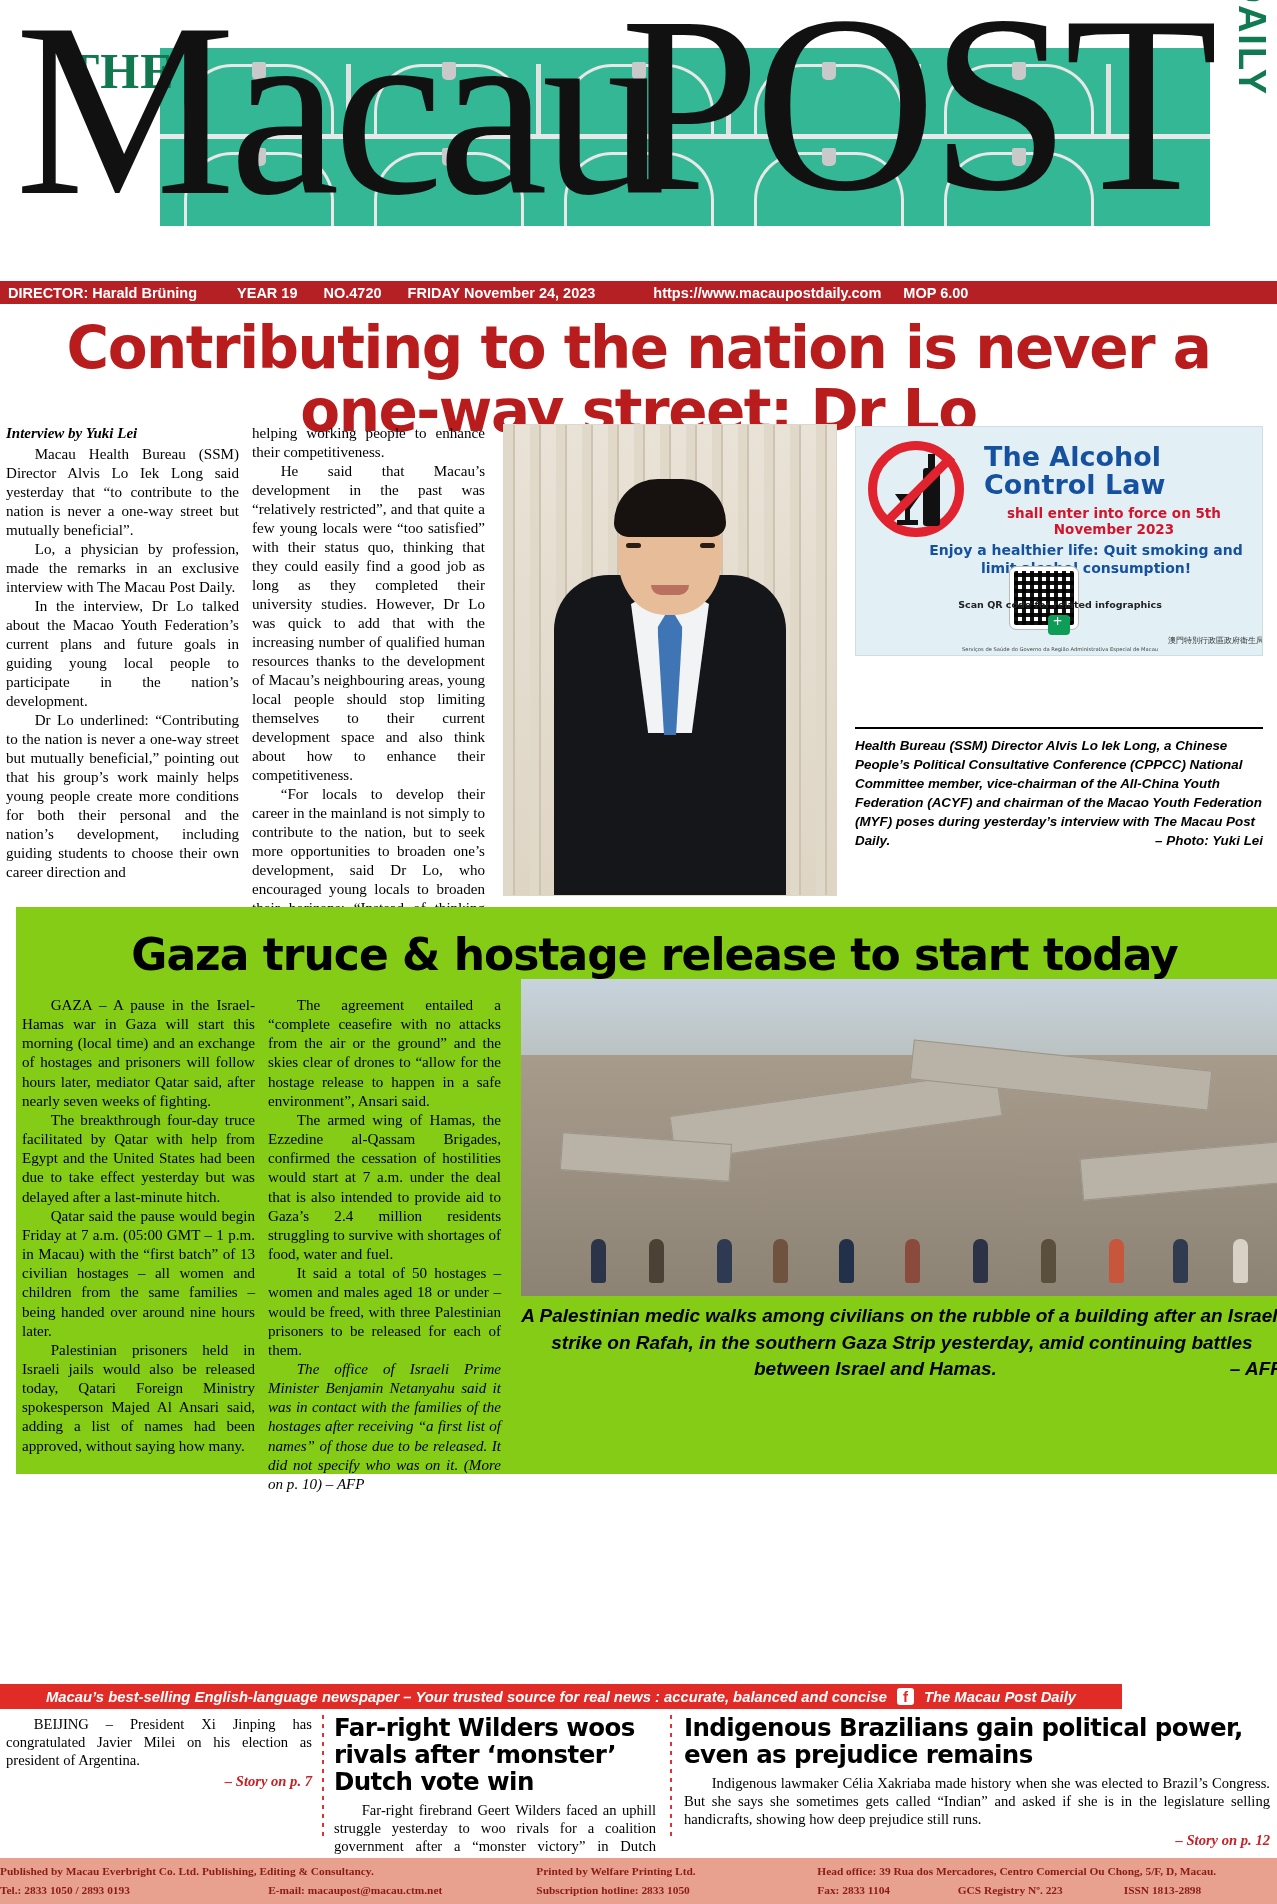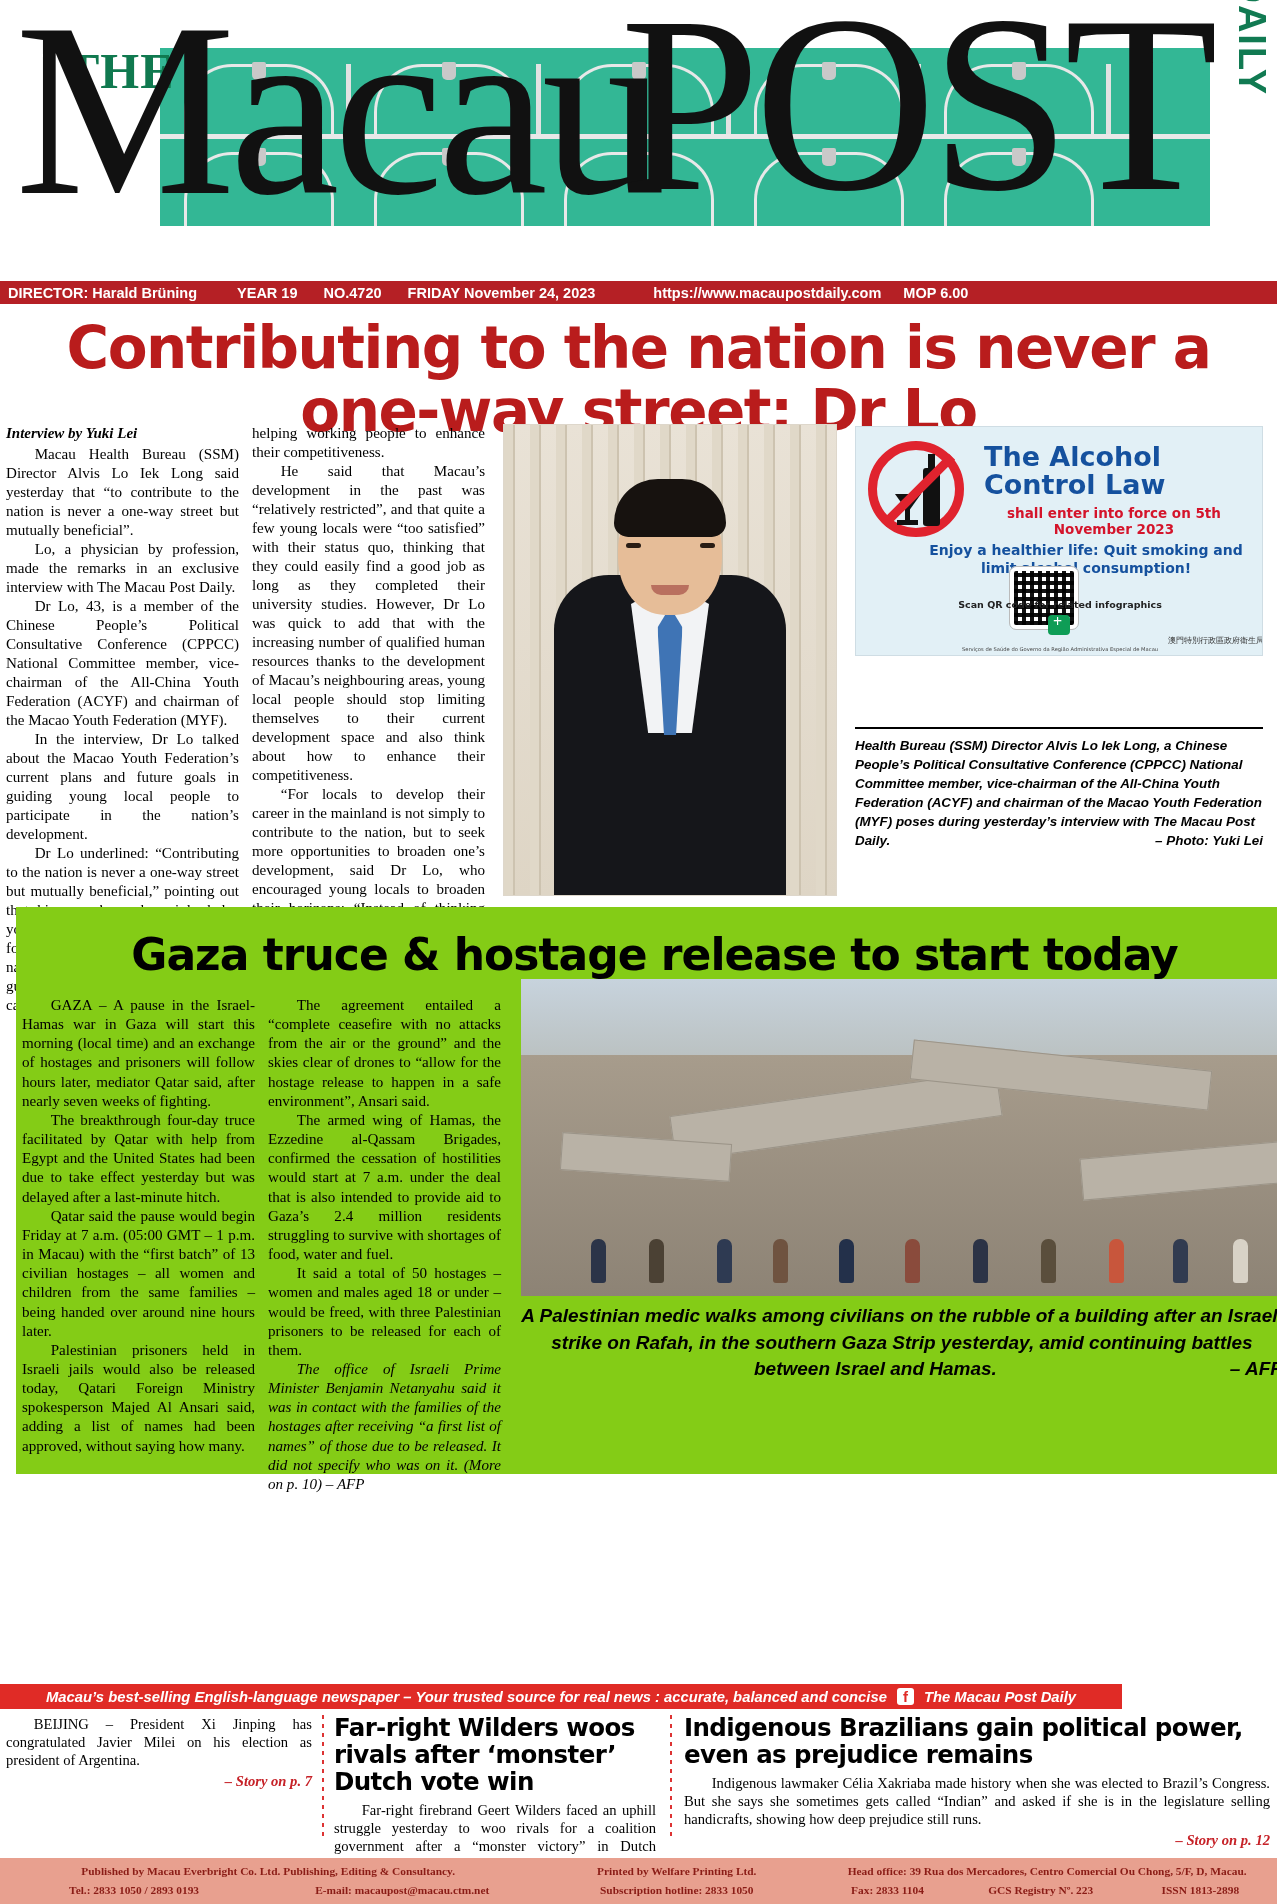--- a/index.html
+++ b/index.html
@@ -268,21 +268,21 @@
   
   .footer {
     position:absolute; left:0; top:1858px; width:1277px; height:46px;
     background:#e8a08f; color:#8a1c16;
     font-family:"Liberation Serif", serif;
     font-weight:bold; font-size:11.4px;
   }
   .footer .row { position:absolute; width:100%; display:flex; }
   .footer .r1 { top:7px; }
   .footer .r2 { top:26px; }
-  .footer .c { text-align:center; }
+  .footer .c { text-align:left; }
 </style>
 </head>
 <body>
 
 <div class="masthead">
   <div class="mast-art">
     <div class="band" style="top:86px"></div>
     <div class="arch" style="left:24px;  top:16px; width:150px; height:74px"></div>
     <div class="arch" style="left:214px; top:16px; width:150px; height:74px"></div>
     <div class="arch" style="left:404px; top:16px; width:150px; height:74px"></div>
@@ -332,21 +332,20 @@
 </div>
 
 <div class="lead-headline">Contributing to the nation is never a one-way street: Dr Lo</div>
 
 <div class="lead-wrap">
 
   <div class="col col1">
     <div class="byline">Interview by Yuki Lei</div>
     <p>Macau Health Bureau (SSM) Director Alvis Lo Iek Long said yesterday that “to contribute to the nation is never a one-way street but mutually beneficial”.</p>
     <p>Lo, a physician by profession, made the remarks in an exclusive interview with The Macau Post Daily.</p>
-    <p>Dr Lo, 43, is a member of the Chinese People’s Political Consultative Conference (CPPCC) National Committee member, vice-chairman of the All-China Youth Federation (ACYF) and chairman of the Macao Youth Federation (MYF).</p>
     <p>In the interview, Dr Lo talked about the Macao Youth Federation’s current plans and future goals in guiding young local people to participate in the nation’s development.</p>
     <p>Dr Lo underlined: “Contributing to the nation is never a one-way street but mutually beneficial,” pointing out that his group’s work mainly helps young people create more conditions for both their personal and the nation’s development, including guiding students to choose their own career direction and</p>
   </div>
 
   <div class="col col2">
     <p class="noind">helping working people to enhance their competitiveness.</p>
     <p>He said that Macau’s development in the past was “relatively restricted”, and that quite a few young locals were “too satisfied” with their status quo, thinking that they could easily find a good job as long as they completed their university studies. However, Dr Lo was quick to add that with the increasing number of qualified human resources thanks to the development of Macau’s neighbouring areas, young local people should stop limiting themselves to their current development space and also think about how to enhance their competitiveness.</p>
     <p>“For locals to develop their career in the mainland is not simply to contribute to the nation, but to seek more opportunities to broaden one’s development, said Dr Lo, who encouraged young locals to broaden their horizons: “Instead of thinking about how to benefit from Macau’s existing limited mechanism, its young people should grasp the greater opportunities that we can gain from the nation’s development.”</p>
     <p class="contd">Continued on p.6</p>
   </div>

